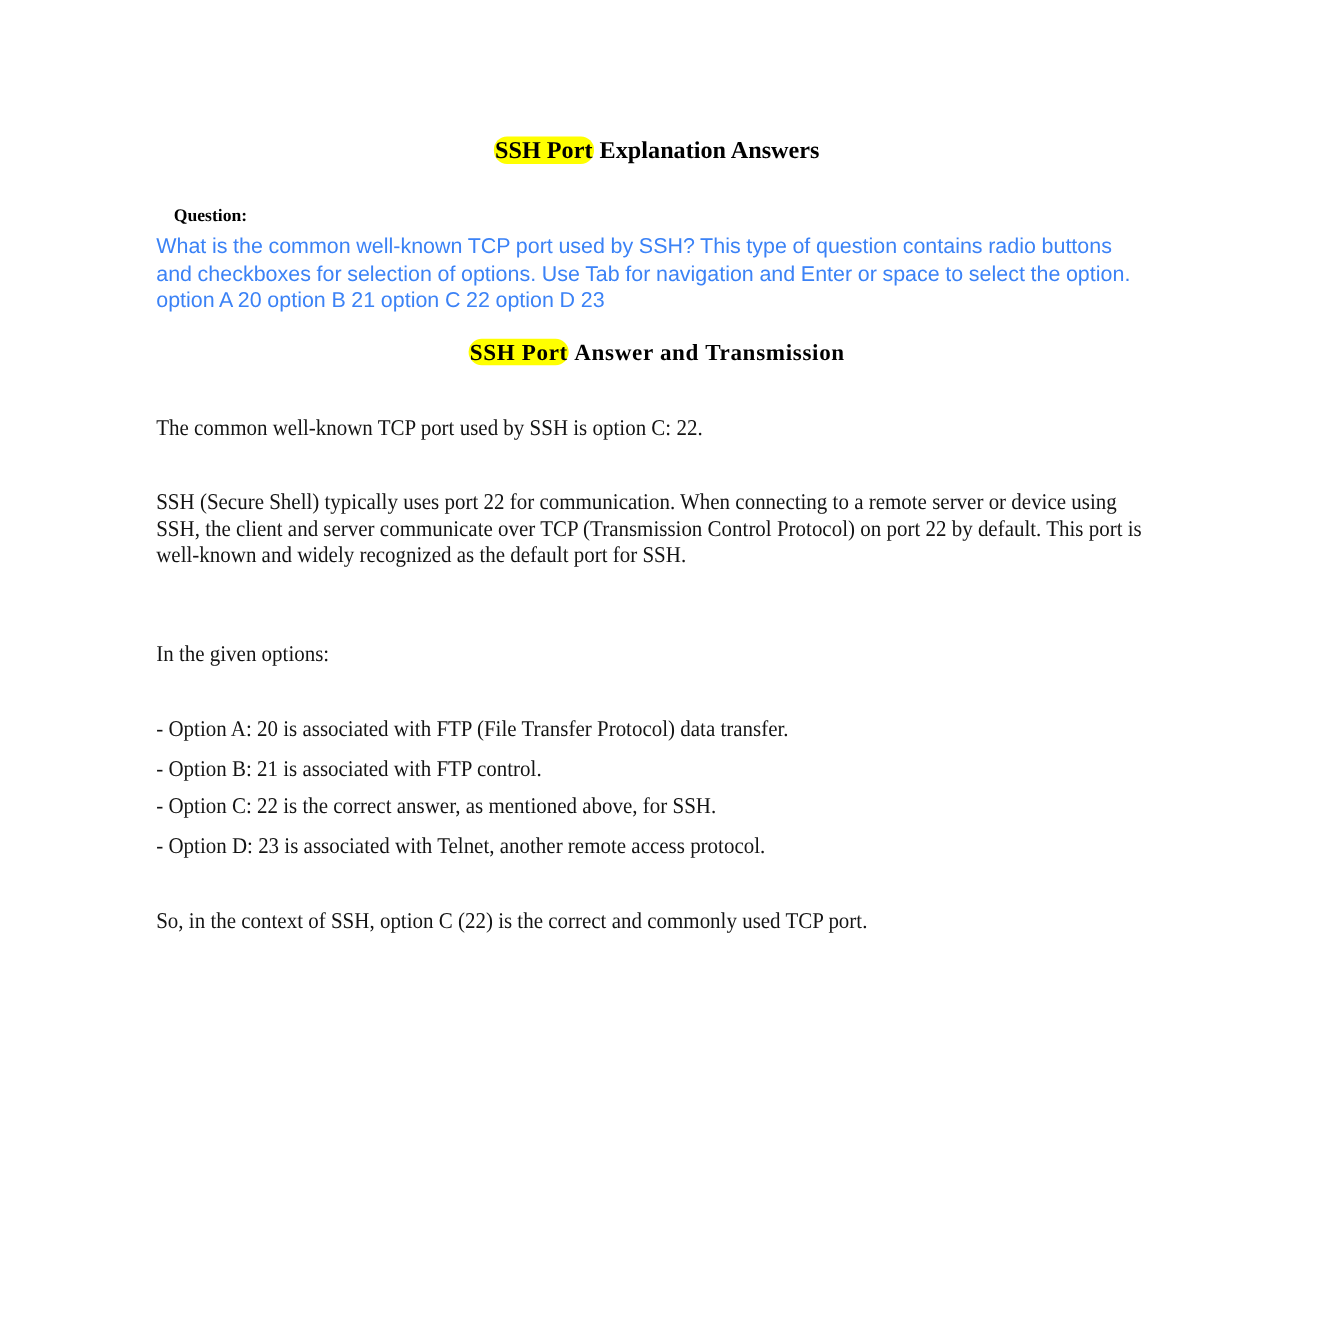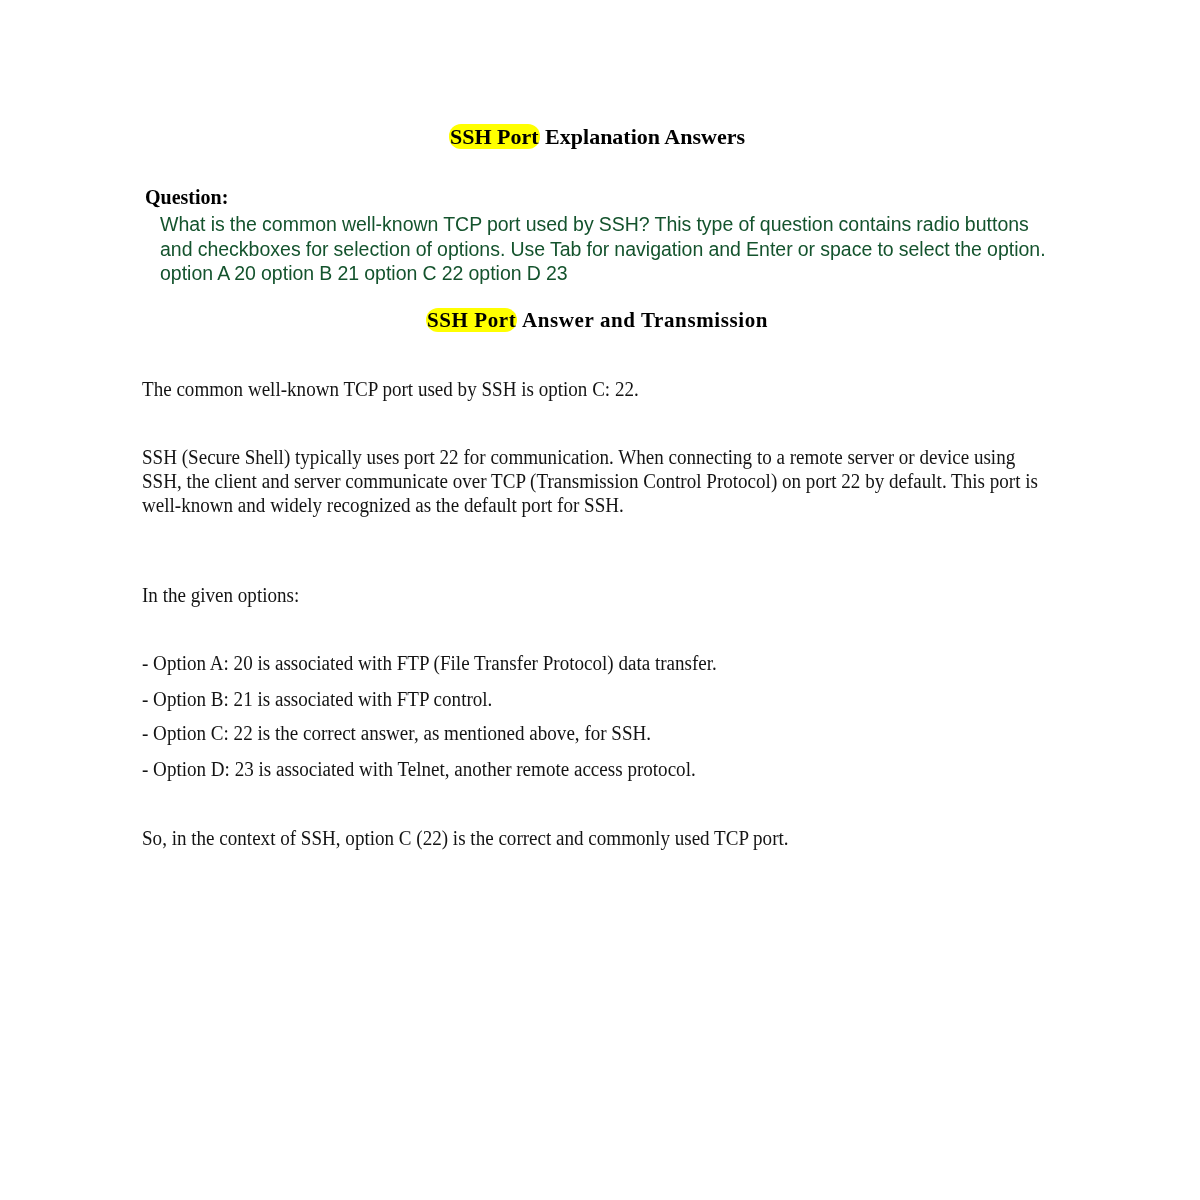--- a/index.html
+++ b/index.html
@@ -66,39 +66,39 @@
 
   .hl {
     background-color: #ffff00;
     padding: 0 1px;
     border-radius: 12px;
   }
 
   
   .question-label {
     position: absolute;
-    left: 3px;
+    left: 16px;
     top: 185px;
     font-family: "Liberation Serif", "DejaVu Serif", serif;
     font-weight: bold;
-    font-size: 20px;
+    font-size: 16px;
     line-height: 24px;
   }
 
   
   .question-body {
     position: absolute;
-    left: 18px;
+    left: 0;
     top: 212px;
     width: 900px;
     font-family: "Liberation Sans", "DejaVu Sans", sans-serif;
     font-size: 19.5px;
     line-height: 24.5px;
     font-weight: normal;
-    color: #14532d;
+    color: #3b82f6;
     text-align: left;
     word-spacing: -0.3px;
   }
 
   
   .serif-block {
     position: absolute;
     left: 0;
     font-family: "Liberation Serif", "DejaVu Serif", serif;
     font-size: 20.5px;

